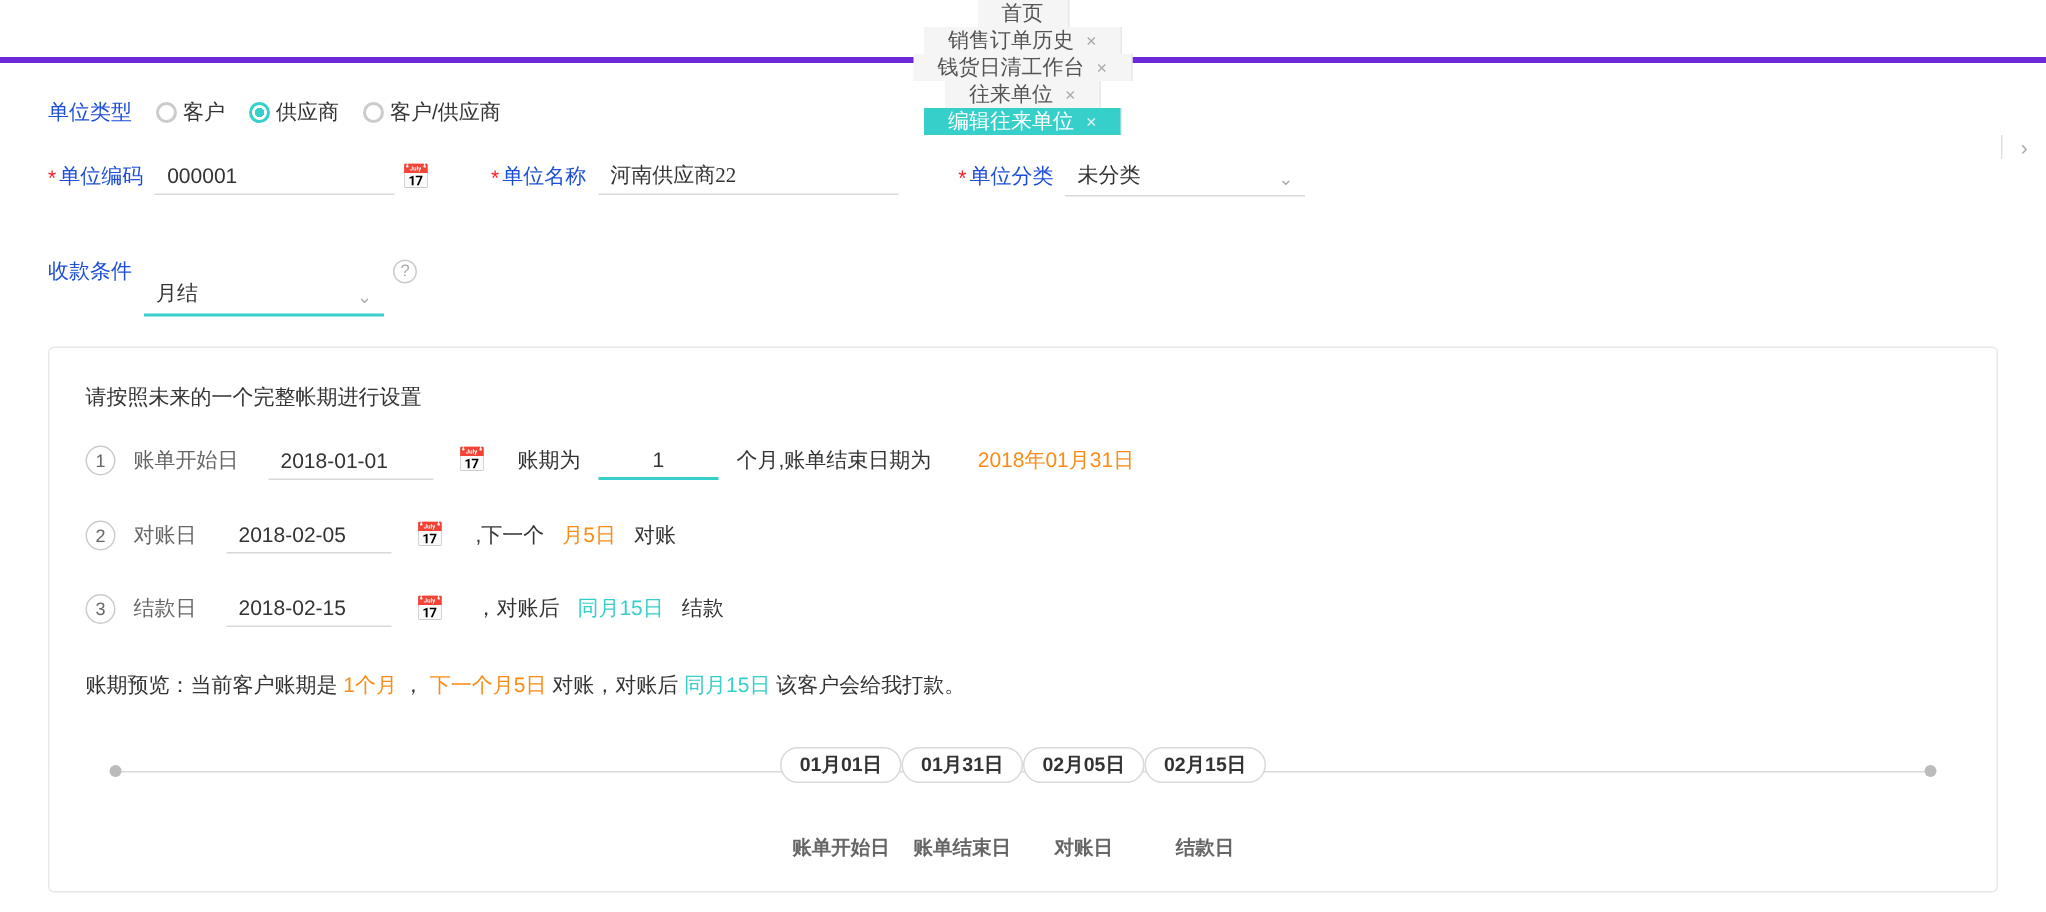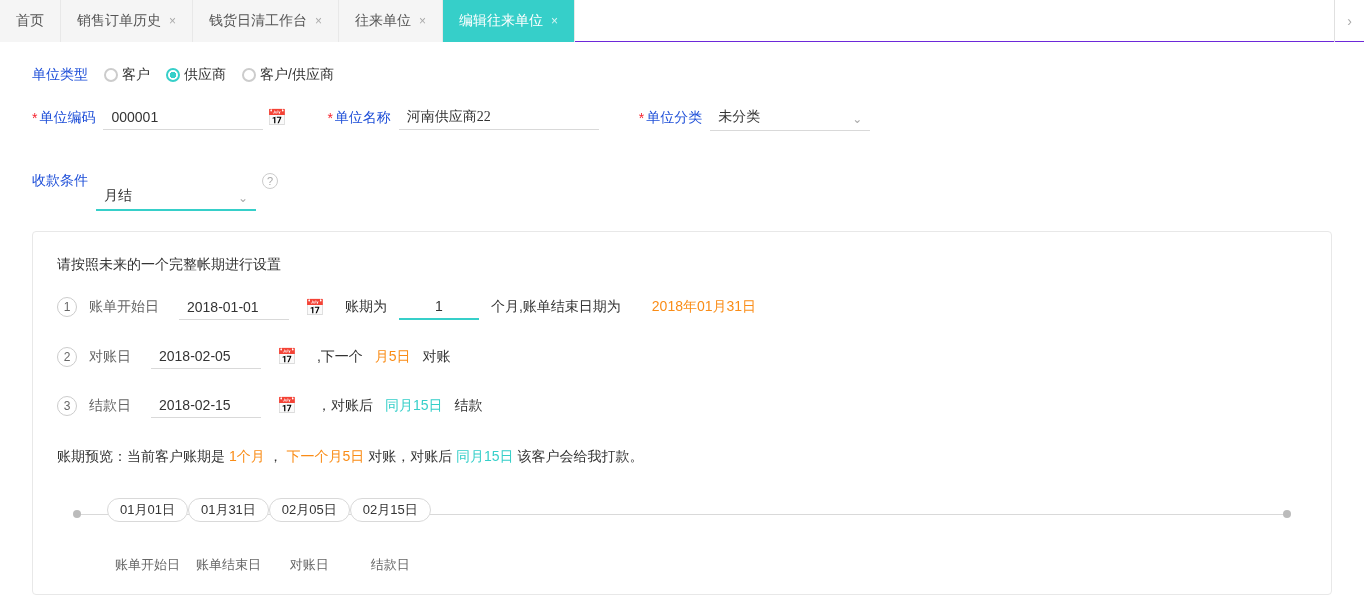--- a/index.html
+++ b/index.html
@@ -3,23 +3,24 @@
   <meta charset="utf-8">
   <style>
     * { box-sizing: border-box; margin: 0; padding: 0; }
     body { font-family: "Microsoft YaHei", "PingFang SC", Arial, sans-serif; font-size: 14px; background: #f5f5f5; color: #333; }
 
     
     .tabs-bar {
       display: flex;
       align-items: center;
       background: #fff;
-      border-bottom: 1px solid #6d28d9;
+      border-bottom: 4px solid #6d28d9;
       height: 42px;
       padding-left: 0;
+      flex-direction: column;
     }
     .tab {
       display: flex;
       align-items: center;
       height: 42px;
       padding: 0 16px;
       font-size: 14px;
       color: #555;
       cursor: pointer;
       border-right: 1px solid #e8e8e8;
@@ -257,25 +258,26 @@
       right: 16px;
       top: 32px;
       width: 8px;
       height: 8px;
       border-radius: 50%;
       background: #bbb;
       z-index: 1;
     }
     .timeline-nodes {
       display: flex;
-      justify-content: flex-start;
+      justify-content: center;
       width: 100%;
       padding: 0 30px;
       position: relative;
       z-index: 1;
+      font-weight: bold;
     }
     .timeline-node {
       display: flex;
       flex-direction: column;
       align-items: center;
       gap: 6px;
     }
     .node-box {
       background: #fff;
       border: 1px solid #d9d9d9;

